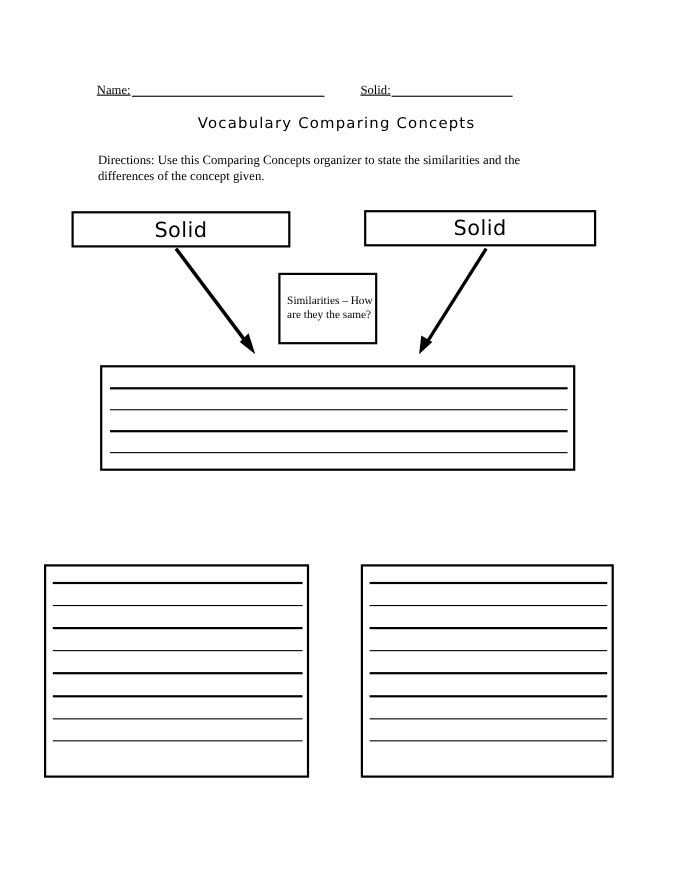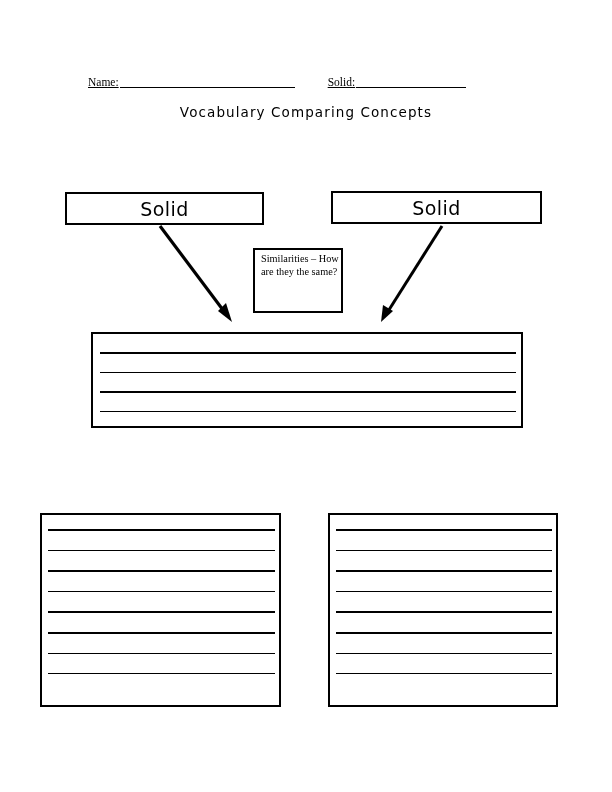--- a/index.html
+++ b/index.html
@@ -91,21 +91,21 @@
     font-size: 19px;
     letter-spacing: 0.4px;
     line-height: 22px;
   }
 
   #concept-solid  { left: 65px;  top: 192px; width: 199px; height: 33px; }
   #concept-liquid { left: 331px; top: 191px; width: 211px; height: 33px; }
 
   
   .prompt-box {
-    padding: 2px 0 0 6px;
+    padding: 17px 0 0 6px;
     box-sizing: border-box;
   }
   .prompt-text {
     font-family: "Liberation Serif", serif;
     font-size: 10.3px;
     line-height: 13.2px;
   }
   #prompt-similarities { left: 253px; top: 248px; width: 90px; height: 65px; }
   #prompt-difference   { left: 258px; top: 435px; width: 92px; height: 62px; }
 
@@ -142,20 +142,21 @@
   <div class="hdr-row">
     <span class="hdr-label">Name:</span>
     <span class="rule rule-name"></span>
     <span class="hdr-gap"></span>
     <span class="hdr-label">Solid:</span>
     <span class="rule rule-date"></span>
   </div>
 
   <div class="title">Vocabulary Comparing Concepts</div>
 
+  <div class="directions">Directions: Use this Comparing Concepts organizer to state the similarities and the differences of the concept given.</div>
 
   <div class="box concept-box" id="concept-solid">
     <span class="concept-label">Solid</span>
   </div>
   <div class="box concept-box" id="concept-liquid">
     <span class="concept-label">Solid</span>
   </div>
 
   <svg class="arrow-layer" viewBox="0 0 612 792">
     <g>

